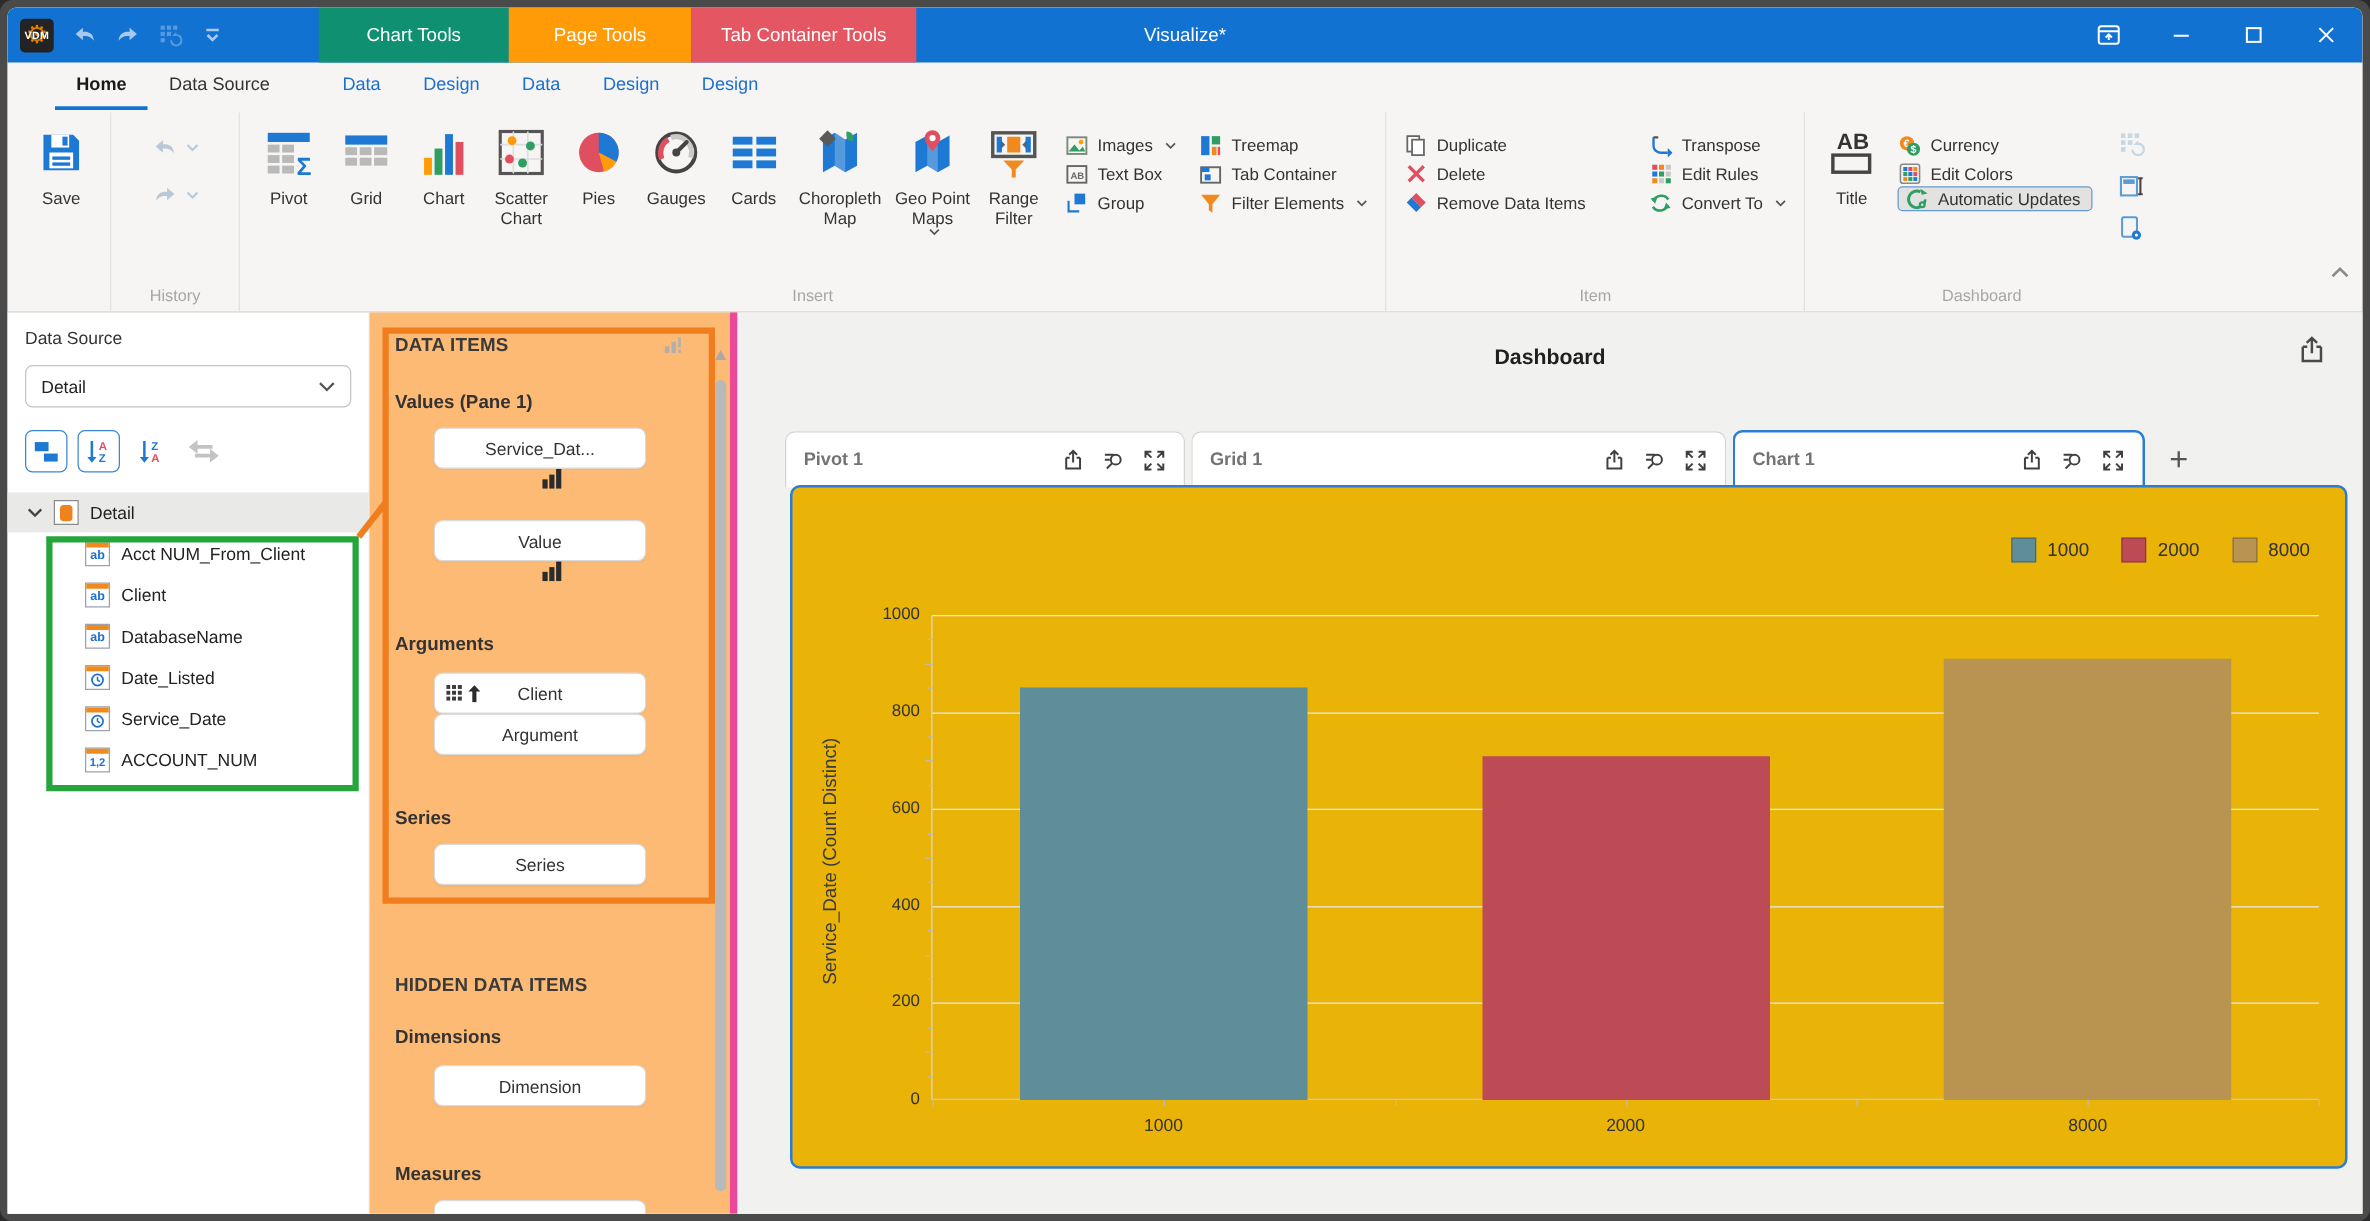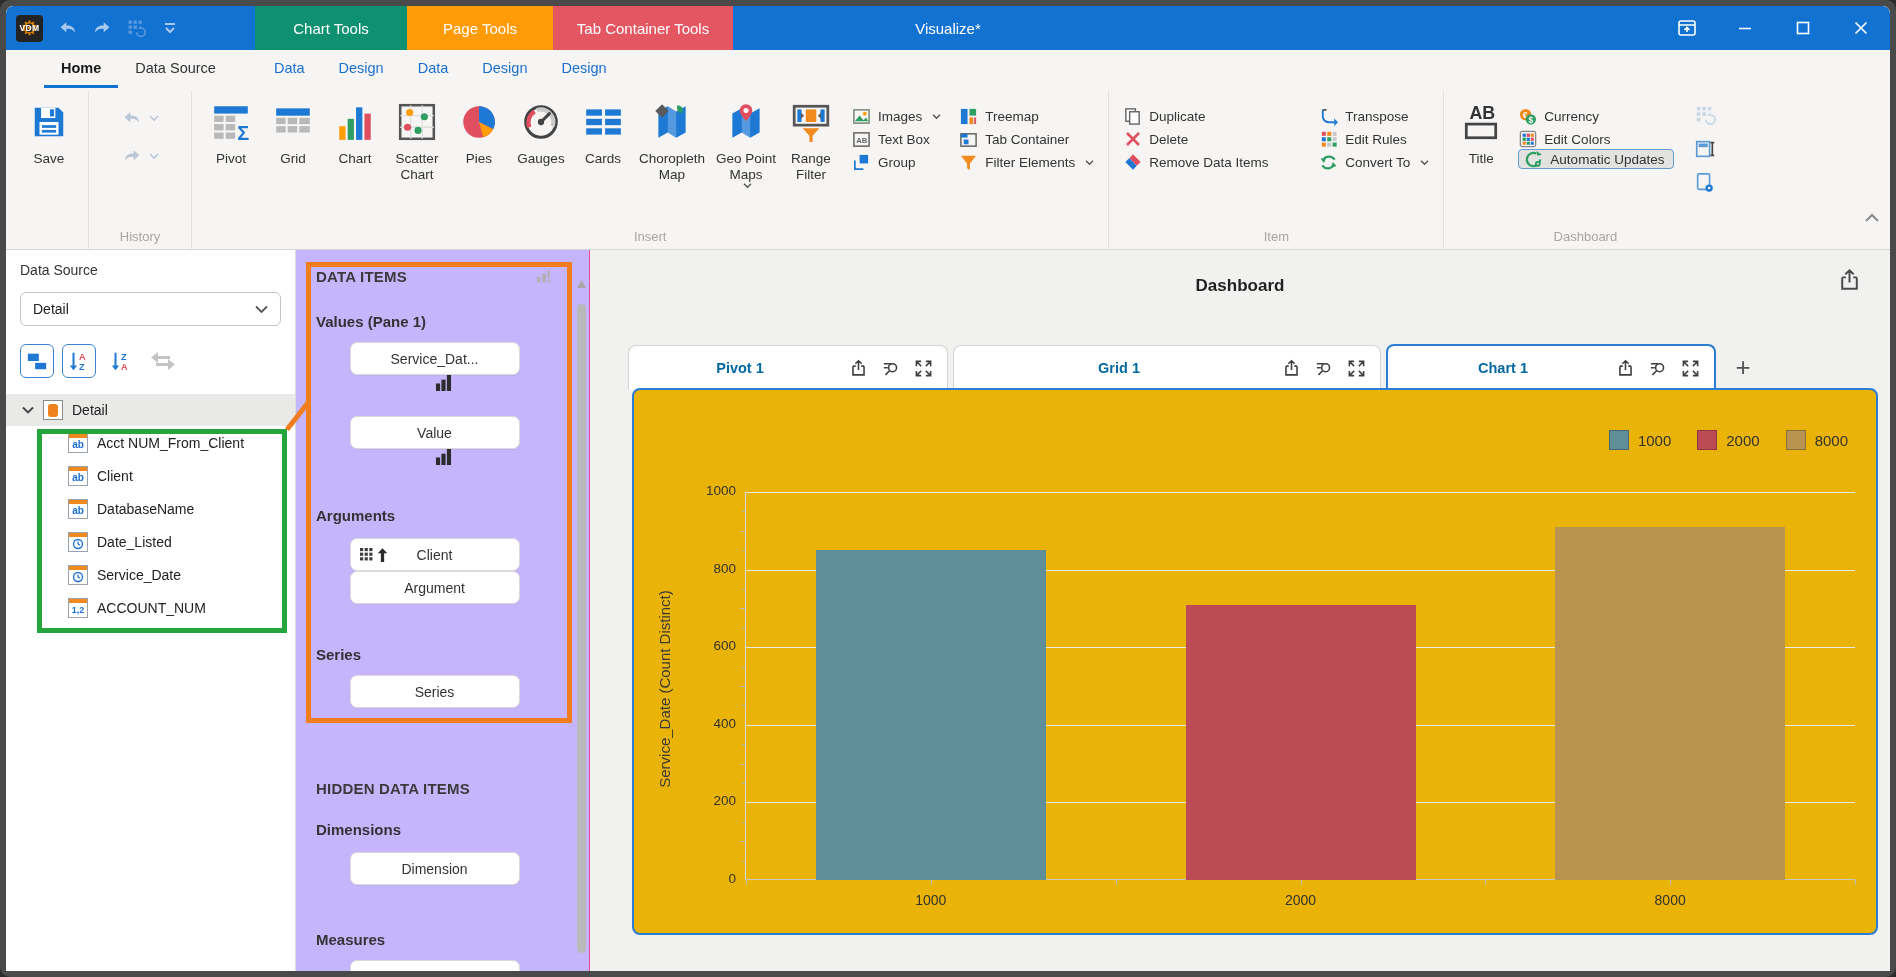--- a/index.html
+++ b/index.html
@@ -63,41 +63,41 @@
   .tree-root { height: 32px; background: #e9e9e8; display: flex; align-items: center; gap: 9px; padding-left: 16px; font-size: 14px; color: #222; }
   .tree-item { height: 33px; display: flex; align-items: center; gap: 9px; padding-left: 62px; font-size: 14px; color: #222; }
   .fi { width: 20px; height: 20px; border: 1px solid #9aa2ab; background: #fff; position: relative; flex: 0 0 20px; }
   .fi .strip { position: absolute; left: 0; top: 0; right: 0; height: 4px; background: #f08a1e; }
   .fi .glyph { position: absolute; left: 0; right: 0; top: 4px; bottom: 0; display: flex; align-items: center; justify-content: center; color: #1d6fd0; font-size: 10px; font-weight: bold; }
   .fi .glyph.small { font-size: 9px; }
   .rooticon { width: 20px; height: 20px; border: 1px solid #8a8a8a; background: #fff; display: flex; align-items: center; justify-content: center; }
   .rooticon i { display: block; width: 10px; height: 13px; background: #f0821e; border-radius: 3px; }
 
   
-  .dipanel { width: 294px; flex: 0 0 294px; border-right: 1px solid #ec4899; background: #c4b5fd; padding: 18px 36px 0 20px; position: relative; }
+  .dipanel { width: 294px; flex: 0 0 294px; border-right: 6px solid #ec4899; background: #fdba74; padding: 18px 36px 0 20px; position: relative; }
   .di-header { display: flex; align-items: center; justify-content: space-between; }
   .di-title { font-size: 15px; font-weight: bold; color: #3a3a3a; letter-spacing: .2px; }
   .sec-label { font-size: 15px; font-weight: bold; color: #333; }
   .pill-row { display: flex; align-items: center; flex-direction: column; }
   .pill { width: 170px; height: 33px; background: #fff; border: 1px solid #dcdad8; border-radius: 7px; display: flex; align-items: center; justify-content: center; font-size: 14px; color: #333; position: relative; box-shadow: 0 1px 1px rgba(0,0,0,.03); }
   .pill .lefticons { position: absolute; left: 9px; display: flex; align-items: center; gap: 4px; }
   .pill-side { margin-left: 18px; display: flex; align-items: center; }
   .scrollbar { position: absolute; right: 3px; top: 30px; bottom: 4px; width: 9px; }
   .sb-arrow { position: absolute; top: 0; left: 0; width: 9px; height: 12px; color: #a9a9a9; }
   .sb-thumb { position: absolute; left: 0; width: 9px; top: 24px; bottom: 14px; background: #b9b9b9; border-radius: 5px; }
   .mt28{margin-top:28px;} .mt25{margin-top:25px;} .mt12{margin-top:12px;} .mt14{margin-top:14px;} .mt11{}
   .mt42{margin-top:42px;} .mt72{margin-top:72px;} .mt24{margin-top:24px;} .mt46{margin-top:46px;}
 
   
   .surface { flex: 1; background: #f1f1f0; position: relative; min-width: 0; }
   .dash-title { position: absolute; top: 26px; left: 0; right: 0; text-align: center; font-size: 17px; font-weight: bold; color: #1f1f1f; }
   .surf-export { position: absolute; top: 18px; right: 28px; color: #4a4a4a; }
   .dtabs { position: absolute; left: 38px; top: 93px; height: 47px; display: flex; gap: 5px; align-items: flex-end; }
   .dtab { height: 45px; background: #fff; border: 1px solid #d6d4d2; border-bottom: none; border-radius: 8px 8px 0 0; display: flex; align-items: center; padding: 0 14px; gap: 12px; }
-  .dtab .dtab-label { font-weight: bold; font-size: 14.5px; color: #0369a1; flex: 1; text-align: center; }
+  .dtab .dtab-label { font-weight: bold; font-size: 14.5px; color: #737373; flex: 1; }
   .dtab .dtab-icons { display: flex; gap: 13px; color: #3f3f3f; align-items: center; }
   .dtab.active { height: 46px; border: 2px solid #2b7cd3; border-bottom: none; }
   .addtab { width: 44px; height: 45px; display: flex; align-items: center; justify-content: center; font-size: 26px; color: #555; font-weight: 300; }
   .chartbox { position: absolute; left: 42px; right: 12px; top: 138px; bottom: 36px; background: #eab308; border: 2px solid #2b7cd3; border-radius: 8px; }
   .legend { position: absolute; top: 40px; right: 28px; display: flex; gap: 26px; }
   .legend-item { display: flex; align-items: center; gap: 9px; }
   .legend-swatch { width: 20px; height: 20px; border: 1px solid rgba(0,0,0,.25); }
   .legend-label { font-size: 15px; color: #333; }
   .ylabel { position: absolute; left: 30px; top: 55%; transform: translate(-50%,-50%) rotate(-90deg); white-space: nowrap; font-size: 15px; color: #3a3a3a; }
   .plot { position: absolute; left: 111px; right: 21px; top: 102px; bottom: 53px; border-left: 1px solid #d9d9d9; }

